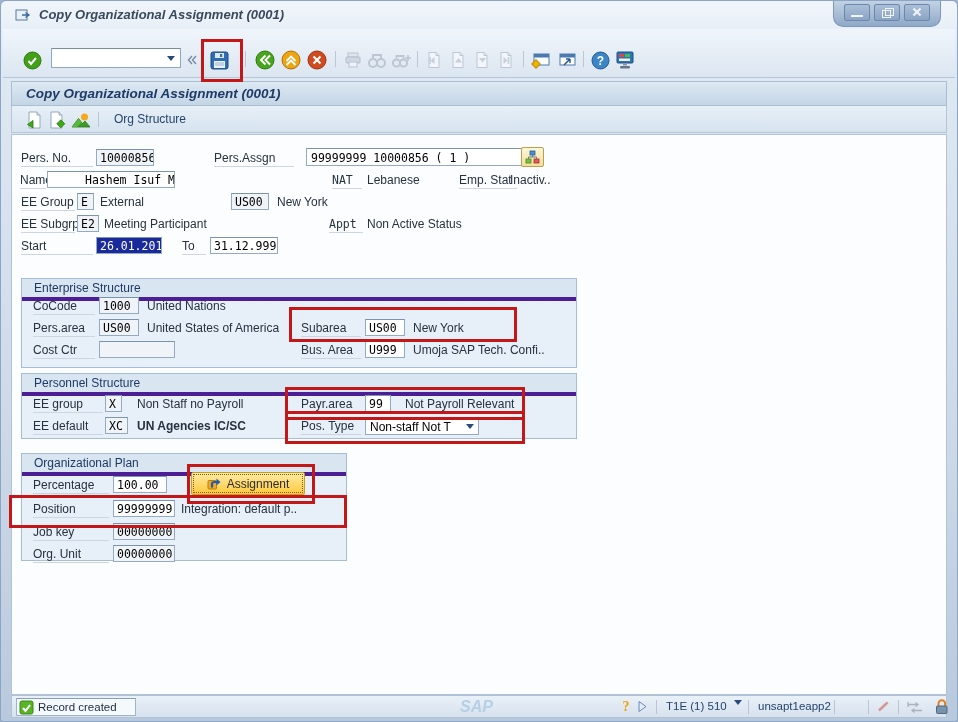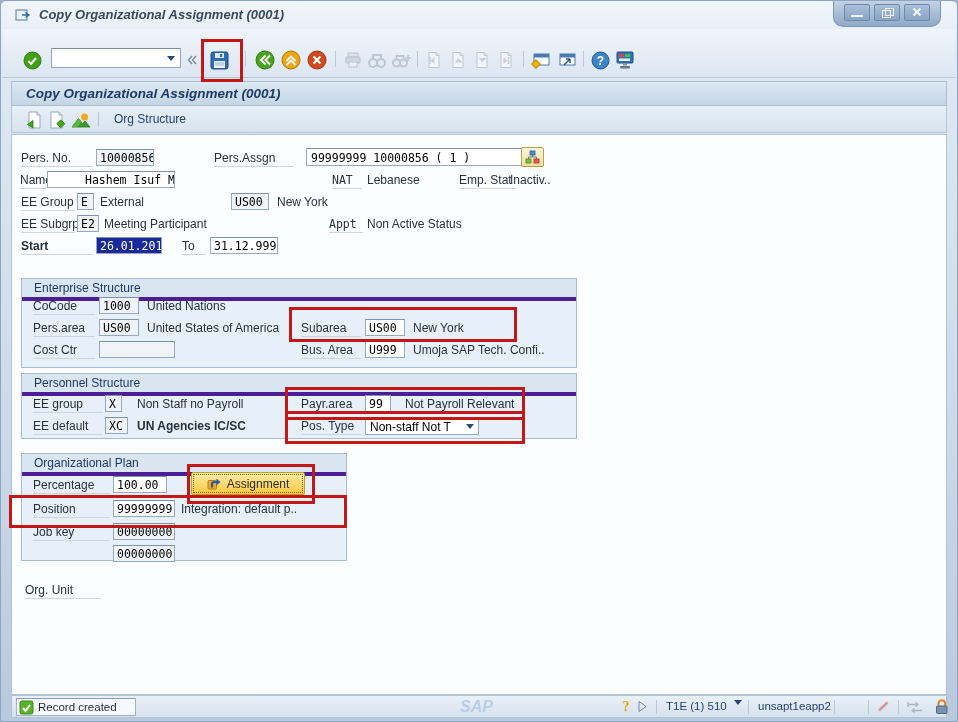--- a/index.html
+++ b/index.html
@@ -296,21 +296,21 @@
   <span class="txt" style="left:99px;top:194px;">External</span>
   <div class="fld ro" style="left:230px;top:192px;width:38px;">US00</div>
   <span class="txt" style="left:276px;top:194px;">New York</span>
 
   <span class="lbl" style="left:20px;top:216px;width:54px;">EE Subgrp</span>
   <div class="fld ro" style="left:76px;top:214px;width:22px;">E2</div>
   <span class="txt" style="left:103px;top:216px;">Meeting Participant</span>
   <span class="lbl mono" style="left:328px;top:216px;width:34px;">Appt</span>
   <span class="txt" style="left:366px;top:216px;">Non Active Status</span>
 
-  <span class="lbl" style="left:20px;top:238px;width:72px;font-weight:bold;">Start</span>
+  <span class="lbl" style="left:20px;top:238px;width:72px;">Start</span>
   <div class="fld sel" style="left:95px;top:236px;width:66px;">26.01.2016</div>
   <span class="lbl" style="left:181px;top:238px;width:24px;">To</span>
   <div class="fld" style="left:209px;top:236px;width:68px;">31.12.9999</div>
 
   <div class="grp" style="left:20px;top:277px;width:556px;height:90px;">
     <div class="grp-strip">
       <span class="grp-title">Enterprise Structure</span>
     </div>
   </div>
   <span class="lbl" style="left:32px;top:298px;width:62px;">CoCode</span>
@@ -364,21 +364,21 @@
         <path d="M5 10.5 V7 Q5 5 7.5 5 H10.5" stroke="#1d5fae" stroke-width="2.2" fill="none"></path>
         <path d="M9.5 1.5 L13.5 5 L9.5 8.5 z" fill="#1d5fae"></path>
       </svg>
     <span>Assignment</span>
   </div>
   <span class="lbl" style="left:32px;top:501px;width:76px;">Position</span>
   <div class="fld" style="left:112px;top:499px;width:62px;">99999999</div>
   <span class="txt" style="left:180px;top:501px;">Integration: default p..</span>
   <span class="lbl" style="left:32px;top:524px;width:76px;">Job key</span>
   <div class="fld ro" style="left:112px;top:522px;width:62px;">00000000</div>
-  <span class="lbl" style="left:24px;top:546px;width:76px;margin-top:36px;">Org. Unit</span>
+  <span class="lbl" style="left:32px;top:546px;width:76px;">Org. Unit</span>
   <div class="fld ro" style="left:112px;top:544px;width:62px;">00000000</div>
 
   <div class="statusbar">
     <div class="msgbox">
       <svg width="15" height="15">
           <rect x="1" y="1" width="13" height="13" rx="2" fill="#58b428" stroke="#3a8a10"></rect>
           <path d="M4 8 L6.5 11 L11 5" stroke="#fff" stroke-width="2" fill="none"></path>
         </svg>
       <span class="msgtext">Record created</span>
     </div>

